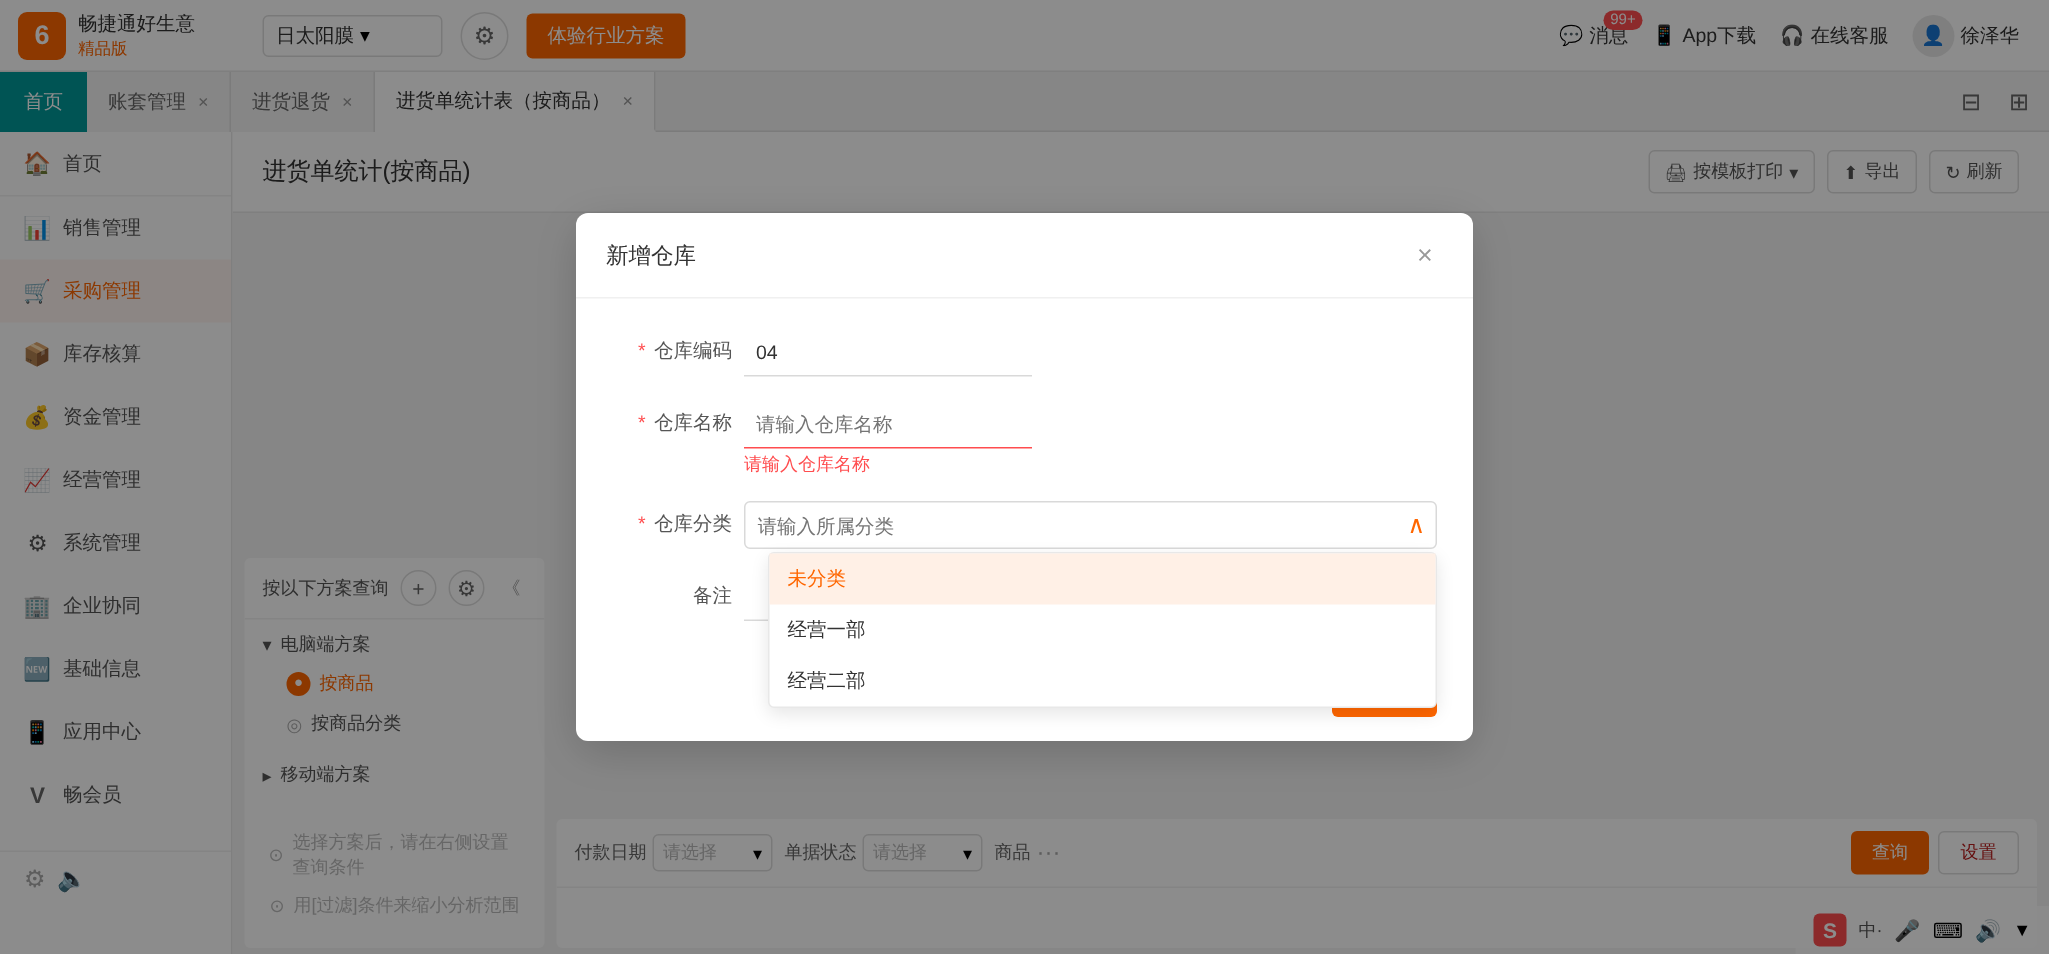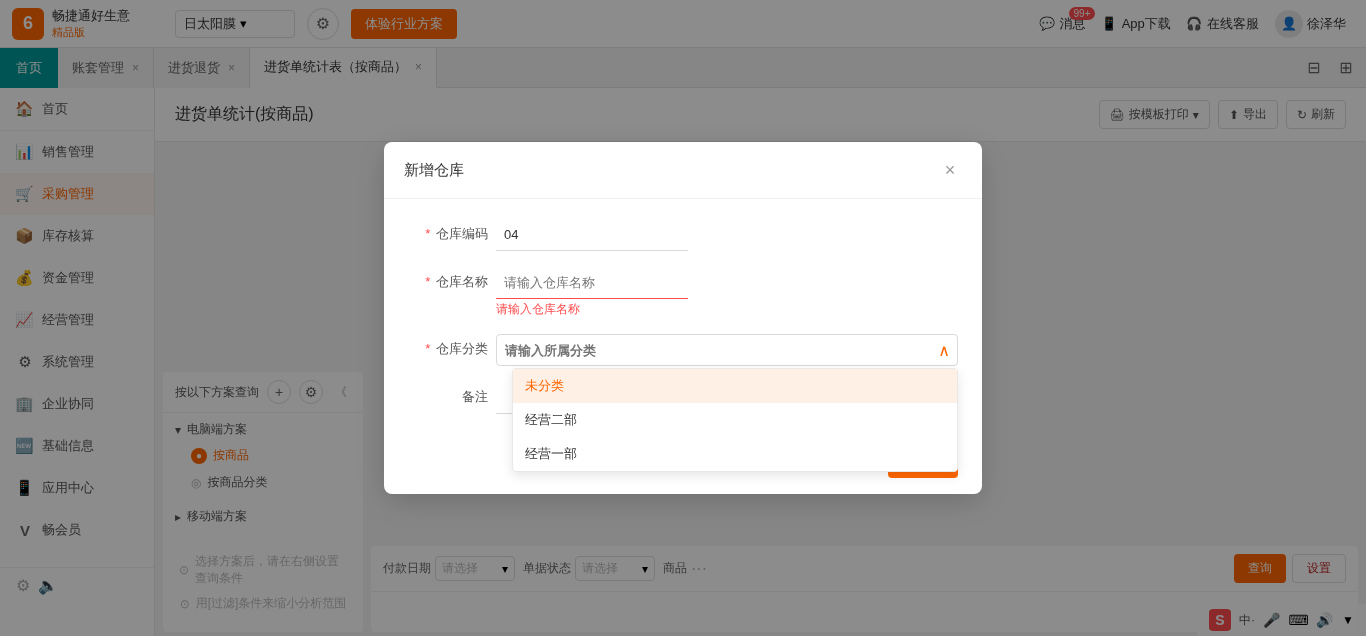--- a/index.html
+++ b/index.html
@@ -267,21 +267,21 @@
       color: #ff4d4f; font-size: 12px;
       margin-top: 2px;
     }
     .category-select-wrap {
       flex: 1; position: relative;
     }
     .category-input {
       width: 100%; height: 32px;
       border: 1px solid #d9d9d9; border-radius: 4px;
       outline: none; padding: 4px 30px 4px 8px;
-      font-size: 13px; color: #333; font-weight: bold;
+      font-size: 13px; color: #333;
     }
     .category-arrow {
       position: absolute; right: 8px; top: 50%;
       transform: translateY(-50%);
       color: #ff6600; font-size: 16px; cursor: pointer;
     }
     .dropdown-list {
       position: absolute; top: 100%; left: 16px; right: 0;
       background: #fff;
       border: 1px solid #e8e8e8;
@@ -643,22 +643,22 @@
         <div class="form-label">
           <span class="required">*</span>
           <span>仓库分类</span>
         </div>
         <div class="category-select-wrap">
           <input class="category-input" type="text" placeholder="请输入所属分类" style="">
           <span class="category-arrow">∧</span>
           
           <div class="dropdown-list">
             <div class="dropdown-item selected">未分类</div>
+            <div class="dropdown-item">经营一部</div>
             <div class="dropdown-item">经营二部</div>
-            <div class="dropdown-item">经营一部</div>
           </div>
         </div>
       </div>
 
       <div class="form-row">
         <div class="form-label">备注</div>
         <div class="form-input-wrap">
           <input class="form-input" type="text" style="">
         </div>
       </div>

